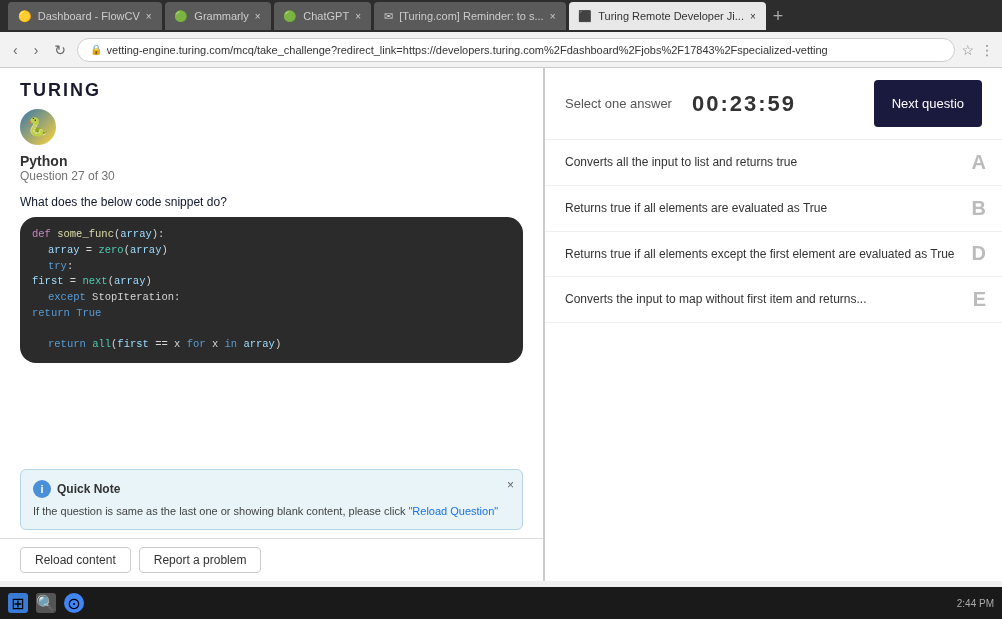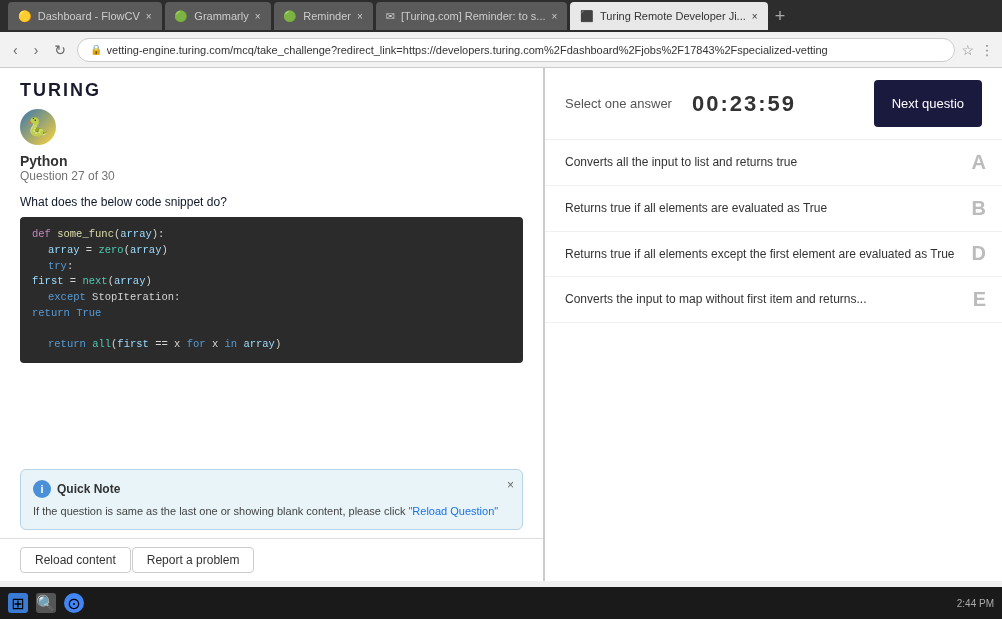--- a/index.html
+++ b/index.html
@@ -22,38 +22,38 @@
     
     .left-panel { width: 545px; border-right: 2px solid #ccc; padding: 0; display: flex; flex-direction: column; background: white; }
     .turing-header { padding: 12px 20px 8px; }
     .turing-logo { font-size: 18px; font-weight: bold; color: #1a1a2e; letter-spacing: 2px; }
     .python-icon { width: 36px; height: 36px; background: linear-gradient(135deg, #3776ab, #ffd43b); border-radius: 50%; display: flex; align-items: center; justify-content: center; margin: 8px 0; }
     .python-icon-inner { color: white; font-size: 18px; }
     .question-label { font-size: 14px; font-weight: bold; color: #333; }
     .question-number { font-size: 12px; color: #737373; }
     .question-area { padding: 4px 20px 8px; flex: 1; overflow: hidden; }
     .question-text { font-size: 12px; color: #0f172a; margin-bottom: 8px; }
-    .code-block { background: #2b2b2b; border-radius: 4px; padding: 10px 12px; font-family: 'Courier New', monospace; font-size: 10.5px; color: #d4d4d4; line-height: 1.5; margin-bottom: 8px; }
+    .code-block { background: #2b2b2b; border-radius: 16px; padding: 10px 12px; font-family: 'Courier New', monospace; font-size: 10.5px; color: #d4d4d4; line-height: 1.5; margin-bottom: 8px; }
     .code-def { color: #c586c0; }
     .code-var { color: #9cdcfe; }
     .code-func { color: #dcdcaa; }
     .code-keyword { color: #569cd6; }
     .code-builtin { color: #4ec9b0; }
 
     
     .quick-note { background: #e8f4f8; border-radius: 6px; margin: 4px 20px 8px; padding: 10px 12px; border: 1px solid #b8d4e8; position: relative; }
     .quick-note-header { display: flex; align-items: center; gap: 6px; margin-bottom: 6px; }
     .quick-note-icon { width: 18px; height: 18px; background: #4a90d9; border-radius: 50%; color: white; font-size: 11px; display: flex; align-items: center; justify-content: center; font-weight: bold; }
     .quick-note-title { font-size: 12px; font-weight: bold; color: #333; }
     .quick-note-close { position: absolute; right: 8px; top: 8px; cursor: pointer; color: #666; font-size: 12px; }
     .quick-note-text { font-size: 11px; color: #444; line-height: 1.4; }
     .quick-note-link { color: #1a73e8; text-decoration: none; }
 
     
-    .bottom-bar { padding: 8px 20px; border-top: 1px solid #ddd; display: flex; gap: 1px; background: white; align-items: flex-end; }
+    .bottom-bar { padding: 8px 20px; border-top: 1px solid #ddd; display: flex; gap: 8px; background: white; align-items: flex-end; }
     .bottom-btn { background: white; border: 1px solid #ccc; border-radius: 4px; padding: 5px 14px; font-size: 12px; color: #333; cursor: pointer; }
 
     
     .right-panel { flex: 1; display: flex; flex-direction: column; background: white; }
     .answer-header { display: flex; align-items: center; padding: 12px 20px; border-bottom: 1px solid #eee; gap: 20px; }
     .select-label { font-size: 13px; color: #555; }
     .timer { font-size: 22px; font-weight: bold; color: #333; letter-spacing: 2px; }
     .next-btn { background: #1a1a3e; color: white; border: none; border-radius: 4px; padding: 16px 18px; font-size: 13px; cursor: pointer; margin-left: auto; }
 
     
@@ -79,21 +79,21 @@
     <span>Dashboard - FlowCV</span>
     <span class="tab-close">×</span>
   </div>
   <div class="tab">
     <span>🟢</span>
     <span>Grammarly</span>
     <span class="tab-close">×</span>
   </div>
   <div class="tab">
     <span>🟢</span>
-    <span>Reminder</span>
+    <span>ChatGPT</span>
     <span class="tab-close">×</span>
   </div>
   <div class="tab">
     <span>✉</span>
     <span>[Turing.com] Reminder: to s...</span>
     <span class="tab-close">×</span>
   </div>
   <div class="tab active">
     <span>⬛</span>
     <span>Turing Remote Developer Ji...</span>

